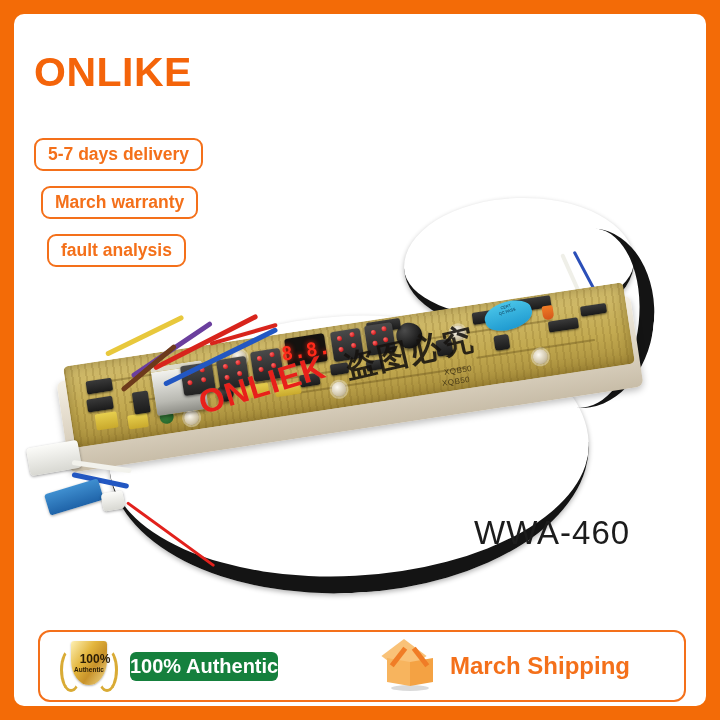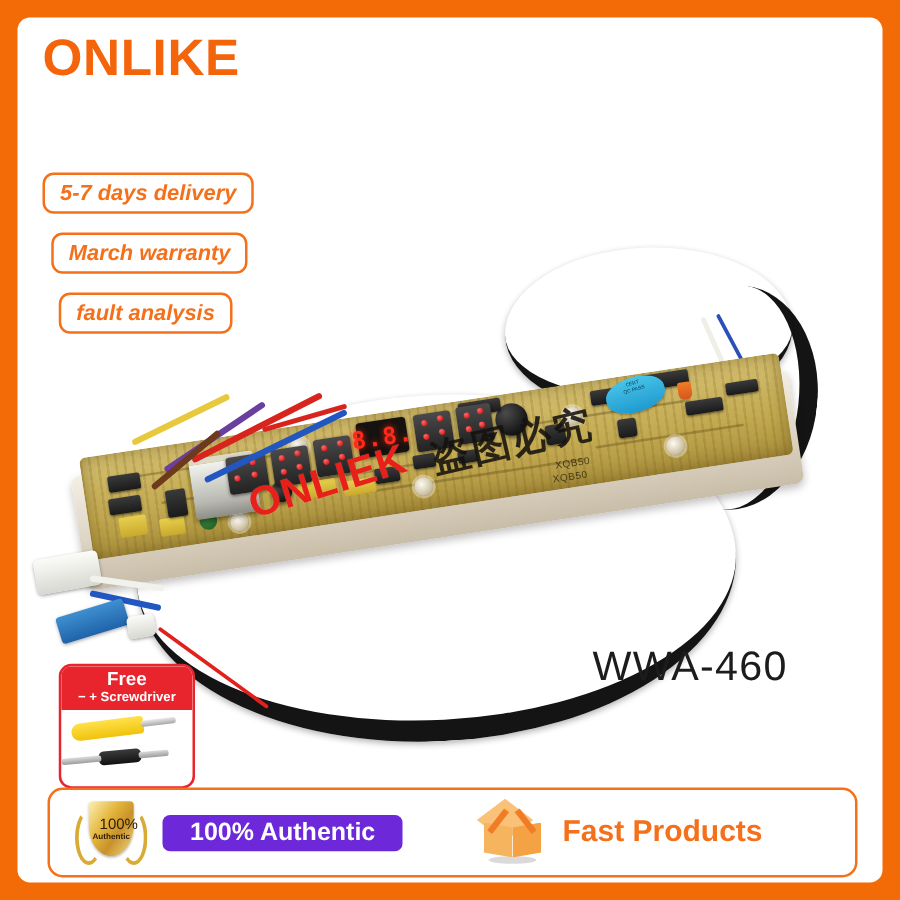--- a/index.html
+++ b/index.html
@@ -12,33 +12,32 @@
     position:absolute;inset:0;
     background:#f36b07;
   }
   .canvas{
     position:absolute;left:14px;top:14px;right:14px;bottom:14px;
     background:#ffffff;border-radius:10px;overflow:hidden;
   }
 
   
   .brand{
-    position:absolute;left:20px;top:12px;
+    position:absolute;left:20px;top:38px;
     font-size:41px;font-weight:bold;color:#f4640a;
     letter-spacing:0.5px;line-height:1;
   }
 
   
   .badge{
     position:absolute;
     border:2px solid #f4701a;border-radius:9px;
     color:#f4701a;font-size:17.5px;font-weight:bold;
     padding:5px 12px 6px;background:#fff;white-space:nowrap;
     line-height:1.05;
-    font-style:italic;
   }
   .badge.b0{left:20px;top:124px;}
   .badge.b1{left:27px;top:172px;}
   .badge.b2{left:33px;top:220px;}
 
   
   .model{
     position:absolute;left:460px;top:500px;
     font-size:33px;color:#1c1c1c;letter-spacing:1px;
     font-family:"Liberation Sans", sans-serif;
@@ -211,34 +210,34 @@
   
   .banner{
     position:absolute;left:24px;top:616px;width:644px;height:68px;
     border:2px solid #f4701a;border-radius:12px;background:#fff;
     display:flex;align-items:center;
   }
   .bn-half{flex:1;display:flex;align-items:center;gap:12px;padding-left:20px;}
   .bn-text{display:flex;flex-direction:column;gap:3px;}
   .bn-title{font-size:24px;font-weight:bold;color:#f4701a;line-height:1;}
   .bn-pill{
-    background:#6d28d9;color:#fff;font-size:20px;font-weight:bold;
-    border-radius:6px;padding:4px 22px 5px;align-self:flex-start;line-height:1;
+    background:#15803d;color:#fff;font-size:20px;font-weight:bold;
+    border-radius:6px;padding:4px 0 5px;align-self:flex-start;line-height:1;
   }
 
   
   .shield{position:relative;width:58px;height:54px;flex:0 0 auto;}
   .shield .body{
     position:absolute;left:11px;top:2px;width:36px;height:44px;
     background:linear-gradient(125deg,#fdf0b4 0%,#e3b53c 38%,#c8922a 62%,#f4dd90 100%);
     border-radius:4px 4px 22px 22px/4px 4px 30px 30px;
     display:flex;flex-direction:column;align-items:center;justify-content:center;
     box-shadow:0 1px 2px rgba(0,0,0,.3);
   }
-  .shield .p1{font-size:12px;font-weight:normal;color:#2b1d06;line-height:1;margin-left:12px;}
+  .shield .p1{font-size:12px;font-weight:bold;color:#2b1d06;line-height:1;margin-left:12px;}
   .shield .p2{font-size:6.5px;font-weight:bold;color:#2b1d06;line-height:1;margin-top:2px;}
   .leaf{position:absolute;top:9px;width:16px;height:38px;
         border:3px solid #d9ab35;border-radius:50%;}
   .leaf.l{left:0;border-right-color:transparent;border-top-color:transparent;}
   .leaf.r{right:0;border-left-color:transparent;border-top-color:transparent;}
 
   
   .boxicon{position:relative;width:56px;height:56px;flex:0 0 auto;}
   .boxicon .top{
     position:absolute;left:8px;top:4px;width:28px;height:28px;
@@ -378,30 +377,20 @@
 
   </div>
 
   <div class="wm-en">ONLIEK</div>
   <div class="wm-cn">盗图必究</div>
 
   <div class="pointer"></div>
 
   <div class="model">WWA-460</div>
 
-  <div class="gift">
-    <div class="gift-head">
-      <div class="t1">Free</div>
-      <div class="t2">− + Screwdriver</div>
-    </div>
-    <div class="gift-body">
-      <div class="sd-yellow"></div>
-      <div class="sd-black"></div>
-    </div>
-  </div>
 
   <div class="banner">
 
     <div class="bn-half">
       <div class="shield">
         <div class="leaf l"></div>
         <div class="leaf r"></div>
         <div class="body">
           <div class="p1">100%</div>
           <div class="p2">Authentic</div>
@@ -415,20 +404,20 @@
     <div class="bn-half">
       <div class="boxicon">
         <div class="shadow"></div>
         <div class="top"></div>
         <div class="lft"></div>
         <div class="rgt"></div>
         <div class="rib1"></div>
         <div class="rib2"></div>
       </div>
       <div class="bn-text">
-        <div class="bn-title">Fast Products</div>
+        <div class="bn-title">March Shipping</div>
       </div>
     </div>
 
   </div>
 
 </div>
 </div>
 
 </body></html>

